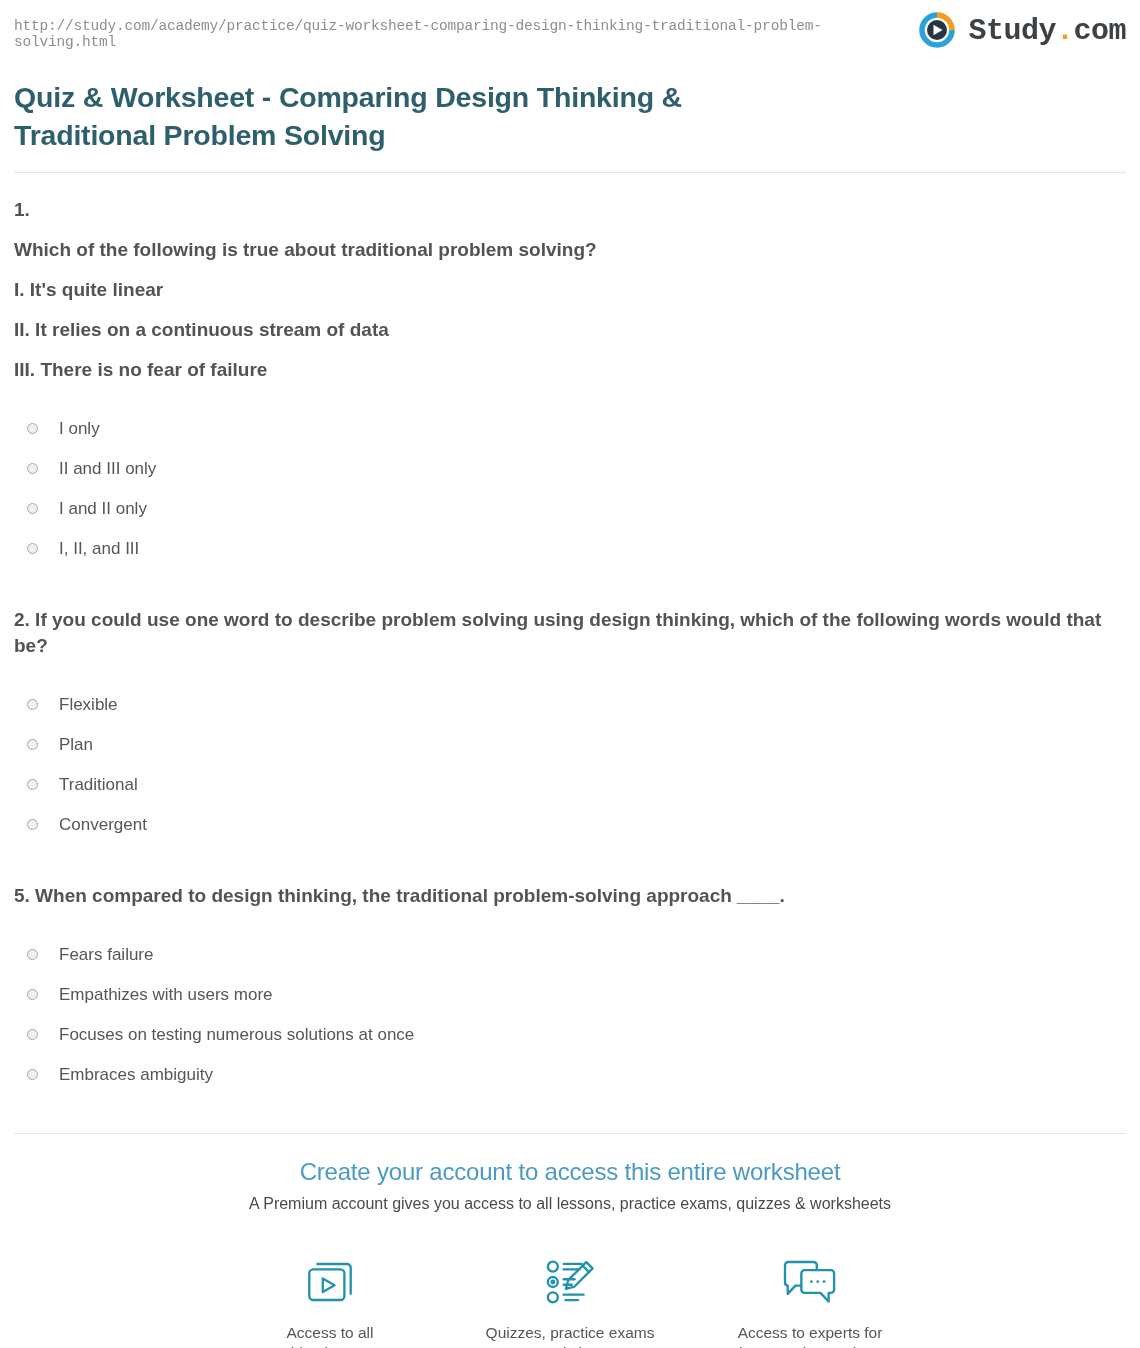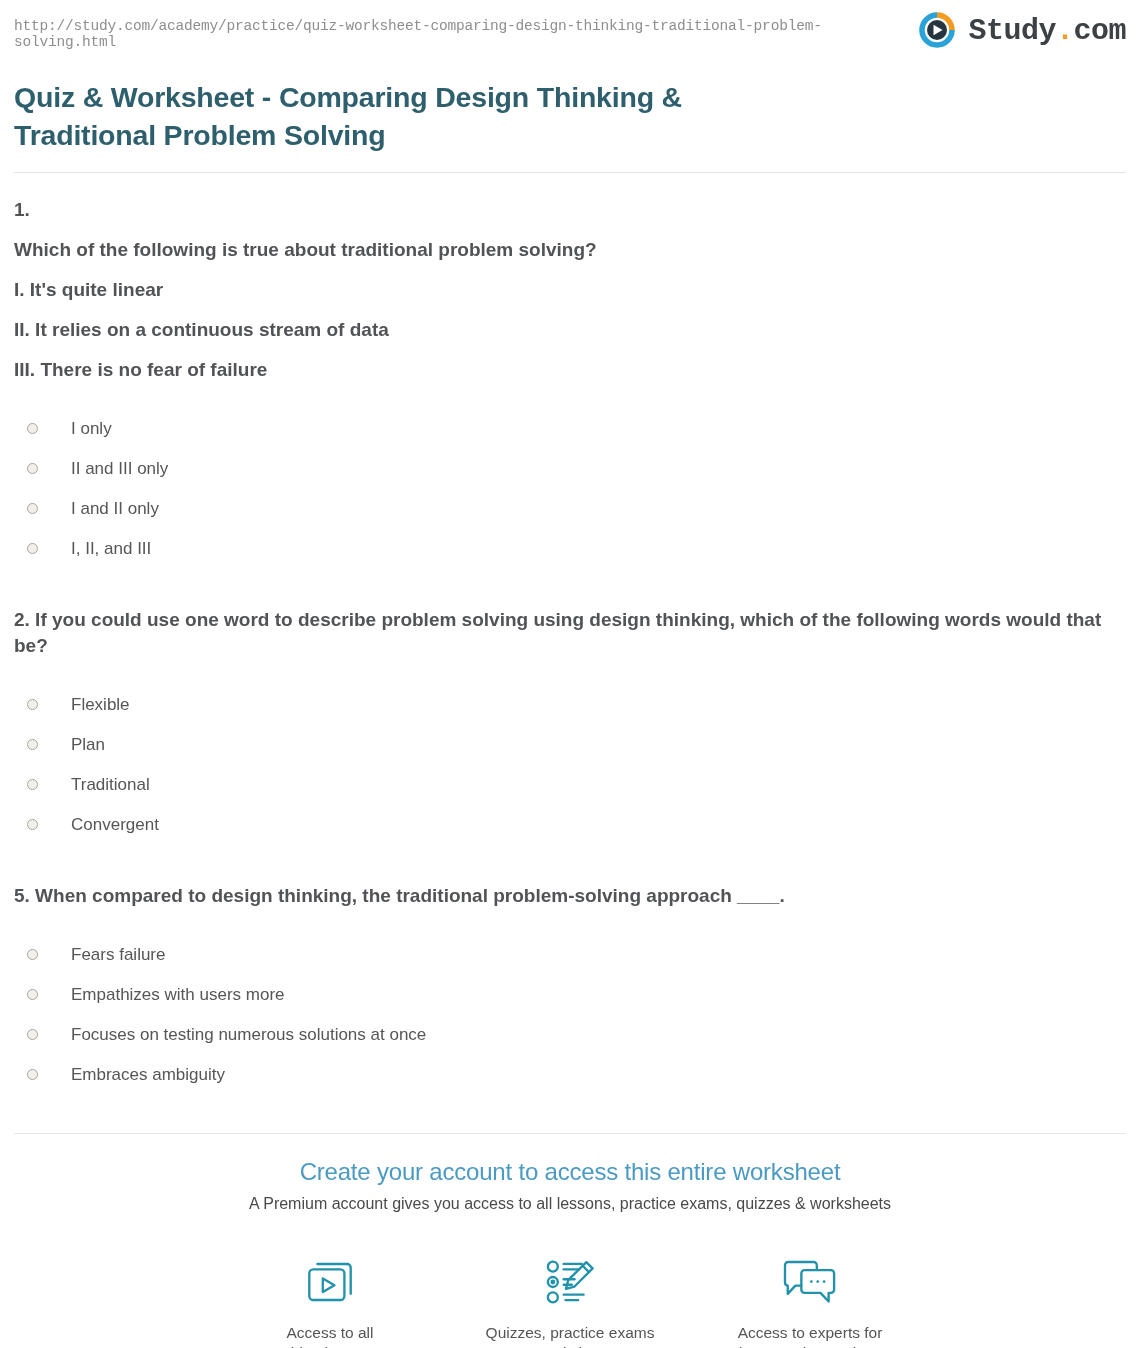--- a/index.html
+++ b/index.html
@@ -28,21 +28,21 @@
   .divider.under-title { margin-top:17px; }
 
   
   #questions { padding-top:24px; }
   .question-block { margin-bottom:38px; }
   .q-line {
     font-size:19px; font-weight:700; color:#515356;
     line-height:26px; margin-bottom:14px; max-width:1100px;
   }
   .options { margin-top:26px; }
-  .option-row { display:flex; align-items:center; height:40px; cursor:pointer;gap:12px; }
+  .option-row { display:flex; align-items:center; height:40px; cursor:pointer; }
   .radio {
     width:11px; height:11px; border-radius:50%;
     border:1px solid #a8a6a0; background:#f2f0ea;
     margin:0 21px 0 13px; flex:0 0 auto;
   }
   .option-label { font-size:17px; color:#565656; }
 
   .divider.above-cta { margin-top:16px; }
 
   

